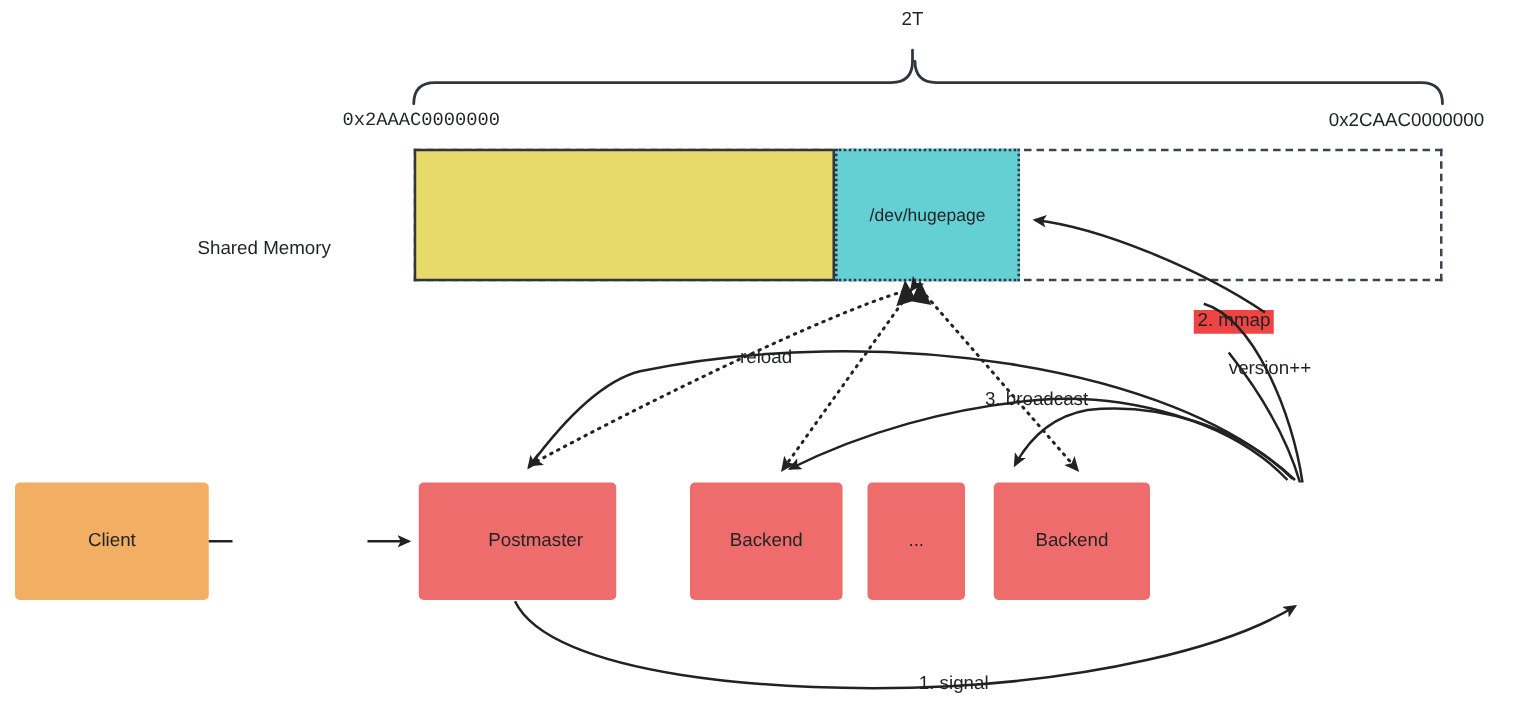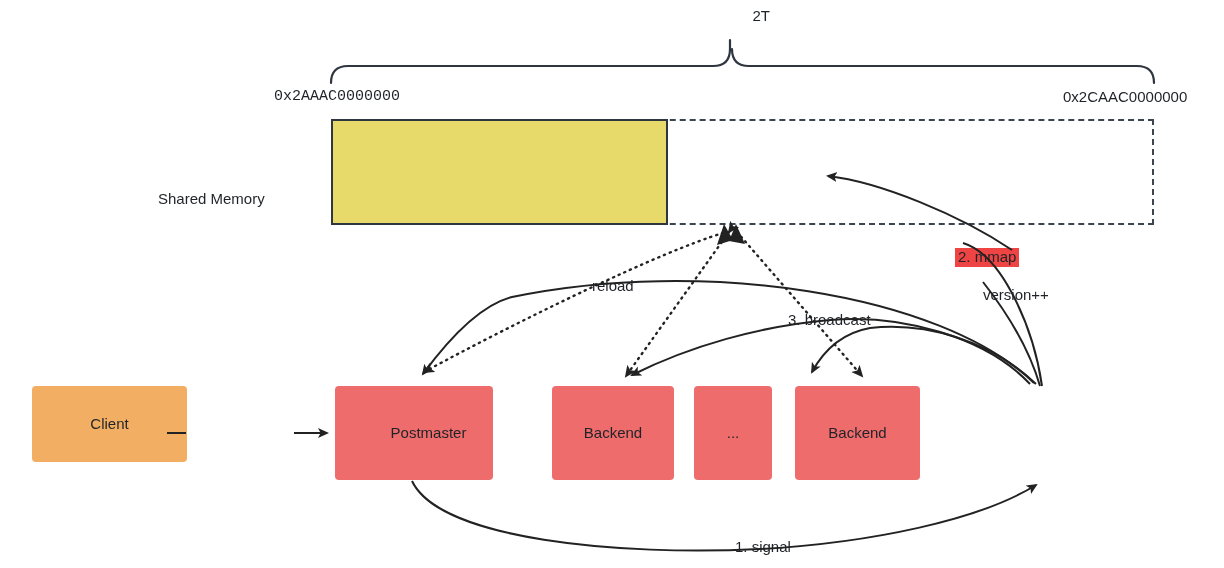--- a/index.html
+++ b/index.html
@@ -19,34 +19,37 @@
             justify-content:center;font-size:14px;}
   .mem-yellow{background:#e8d96b;border:2px solid #2f3640;}
   .mem-cyan{background:#64d0d4;border:2px dotted #2f3640;}
   .mem-outer{border:2px dashed #3c4450;background:transparent;}
 </style>
 </head>
 <body>
 
 <div id="stage">
 
-  <div class="lbl ctr" style="left:690px;top:7px;width:80px;font-size:15px;text-align:right;">2T</div>
+  <div class="lbl ctr" style="left:690px;top:7px;width:80px;font-size:15px;">2T</div>
 
   <div class="lbl" style="left:274px;top:88px;font-family:Liberation Mono, monospace;">0x2AAAC0000000</div>
 
   <div class="lbl" style="left:1063px;top:88px;">0x2CAAC0000000</div>
 
   <div class="lbl" style="left:158px;top:166px;margin-top:24px;">Shared Memory</div>
 
   <div class="memblock mem-outer" style="left:331px;top:119px;width:823px;height:106px;"></div>
 
   <div class="memblock mem-yellow" style="left:331px;top:119px;width:337px;height:106px;"></div>
 
+  <div class="memblock mem-cyan" style="left:668px;top:119px;width:148px;height:106px;">
+    <span>/dev/hugepage</span>
+  </div>
 
-  <div class="node orange" style="left:12px;top:386px;width:155px;height:76px;margin-left:20px;">
+  <div class="node orange" style="left:12px;top:386px;width:155px;height:94px;">
     <span>Client</span>
   </div>
 
   <div class="node red" style="left:335px;top:386px;width:158px;height:94px;padding-left:29px;">
     <span>Postmaster</span>
   </div>
 
   <div class="node red" style="left:552px;top:386px;width:122px;height:94px;">
     <span>Backend</span>
   </div>

